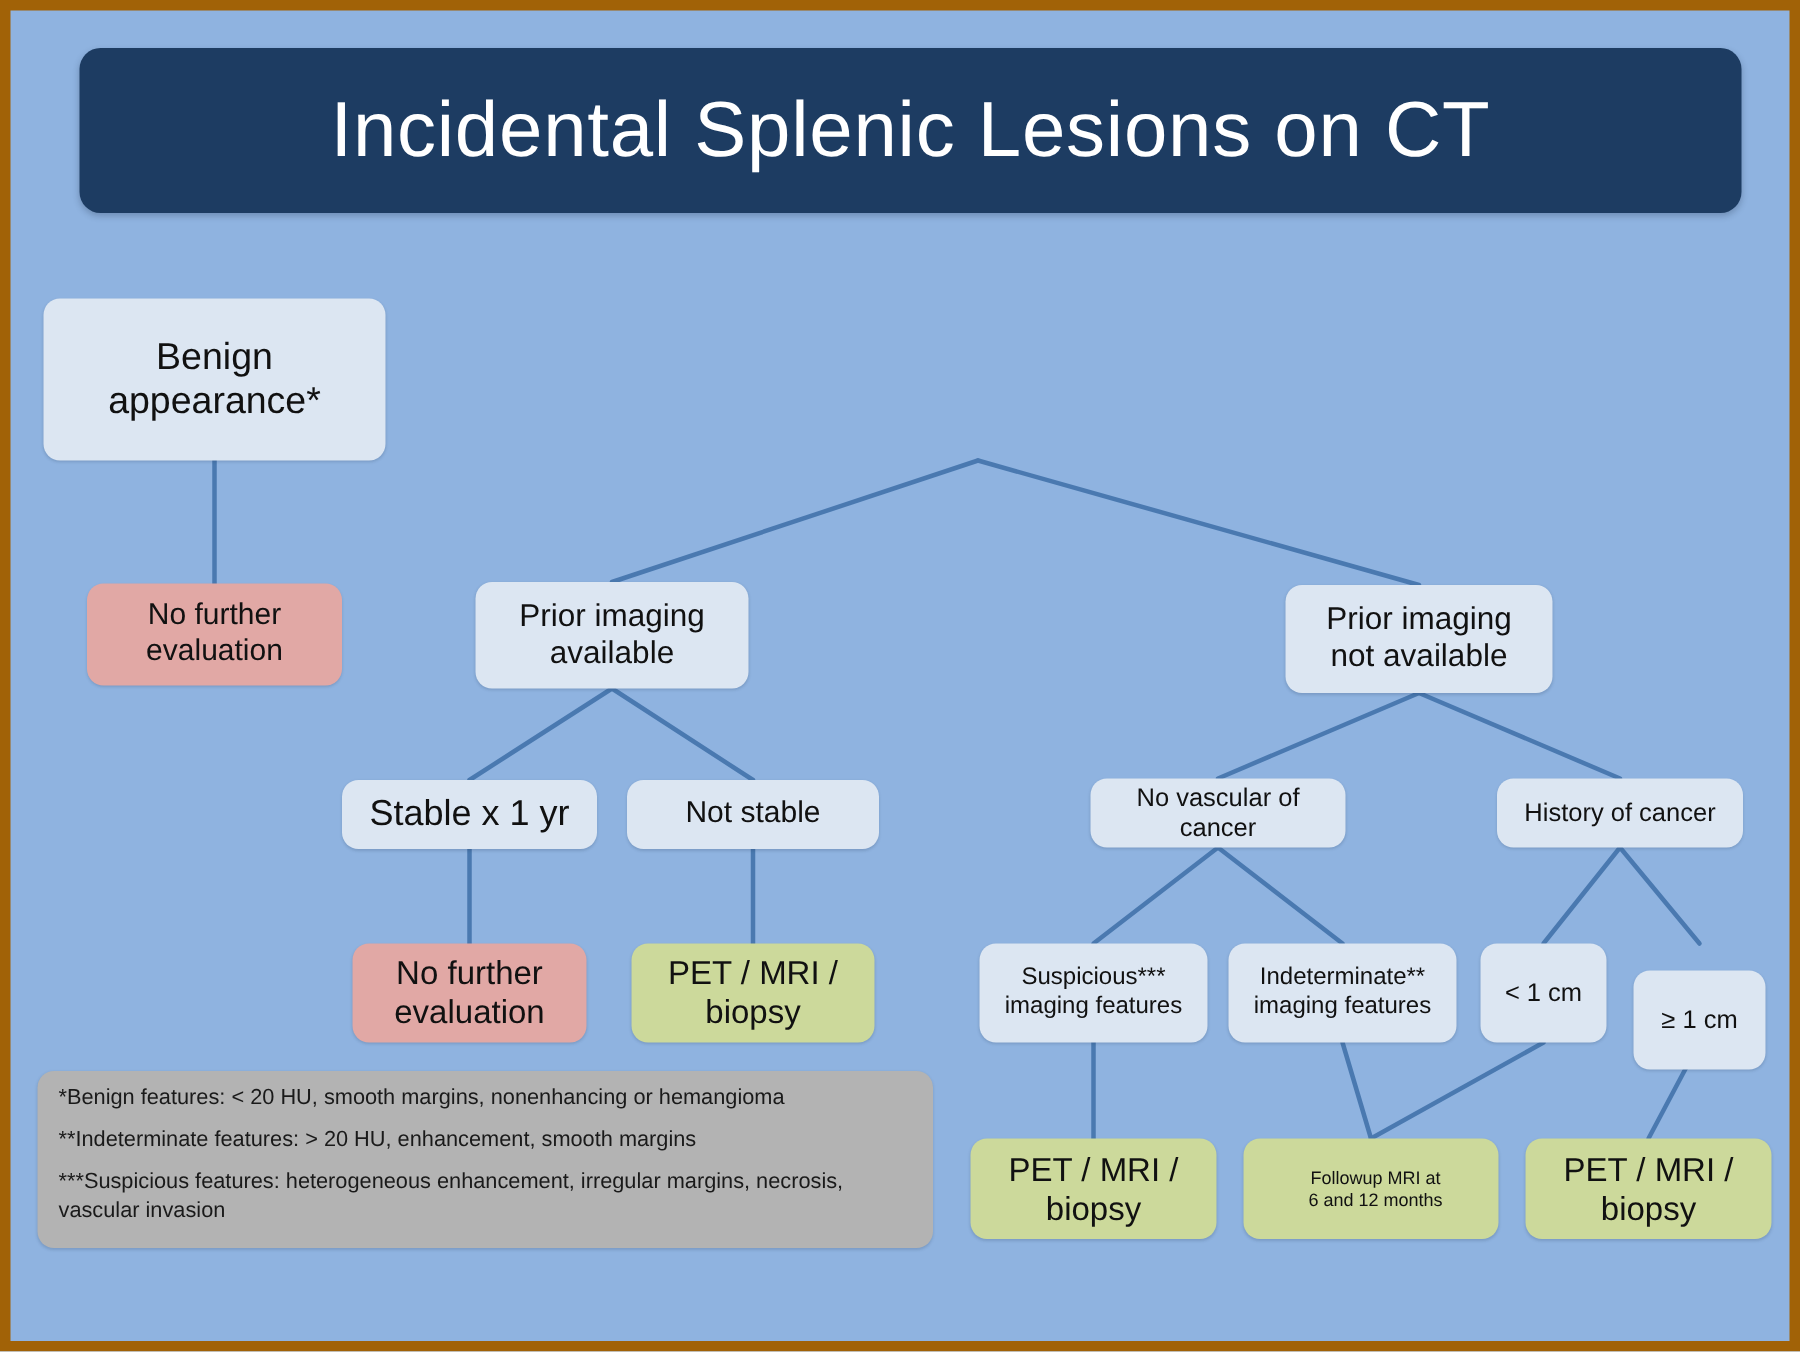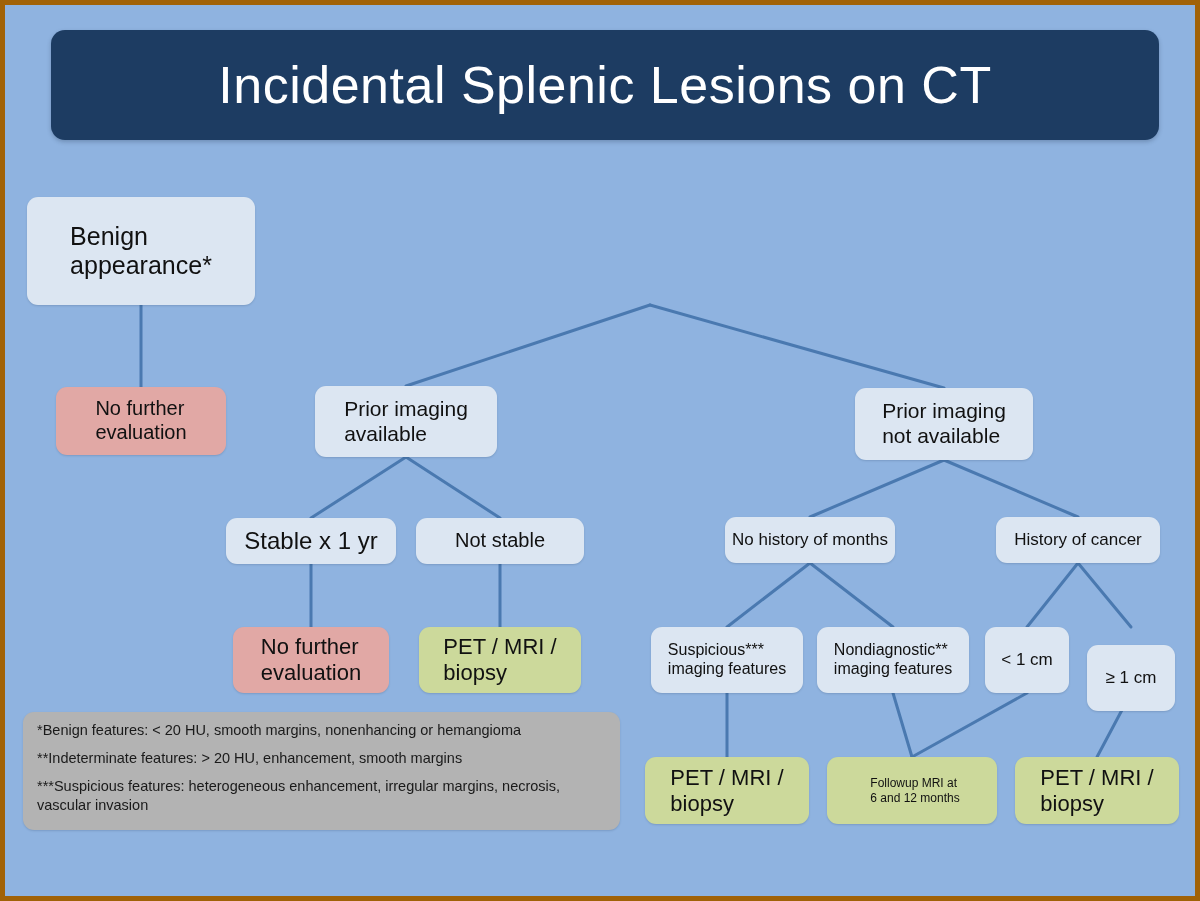--- a/index.html
+++ b/index.html
@@ -9,38 +9,38 @@
     background: #ffffff;
   }
   body {
     font-family: "Liberation Sans", sans-serif;
   }
   #page {
     position: relative;
     width: 1200px;
     height: 901px;
     background: #8fb3e0;
-    border: 5px solid #a16207;
+    border: 7px solid #a16207;
     box-sizing: border-box;
     overflow: hidden;
   }
   #flow-svg {
     position: absolute;
     left: 0;
     top: 0;
     width: 1200px;
     height: 901px;
   }
   .node {
     position: absolute;
     box-sizing: border-box;
     display: flex;
     align-items: center;
     justify-content: center;
-    text-align: left;
+    text-align: center;
     border-radius: 11px;
     color: #111111;
     line-height: 1.18;
     padding: 2px 6px;
     white-space: pre-line;
     box-shadow: 0 1px 2px rgba(30,50,80,0.18);
   }
   .node.blue   { background: #dce6f2; }
   .node.red    { background: #e1a8a5; }
   .node.green  { background: #ccd99b; }
@@ -134,34 +134,34 @@
   <div class="node blue" style="left:310px; top:381px; width:182px; height:71px; font-size:21px;">Prior imaging
 available</div>
 
   <div class="node blue" style="left:850px; top:383px; width:178px; height:72px; font-size:21px;">Prior imaging
 not available</div>
 
   <div class="node blue" style="left:221px; top:513px; width:170px; height:46px; font-size:24px;">Stable x 1 yr</div>
 
   <div class="node blue" style="left:411px; top:513px; width:168px; height:46px; font-size:20px;">Not stable</div>
 
-  <div class="node blue" style="left:720px; top:512px; width:170px; height:46px; font-size:17px;">No history of months</div>
+  <div class="node blue" style="left:720px; top:512px; width:170px; height:46px; font-size:17px;">No vascular of cancer</div>
 
   <div class="node blue" style="left:991px; top:512px; width:164px; height:46px; font-size:17px;">History of cancer</div>
 
   <div class="node red" style="left:228px; top:622px; width:156px; height:66px; font-size:22px;">No further
 evaluation</div>
 
   <div class="node green" style="left:414px; top:622px; width:162px; height:66px; font-size:22px;">PET / MRI /
 biopsy</div>
 
   <div class="node blue" style="left:646px; top:622px; width:152px; height:66px; font-size:16px;">Suspicious***
 imaging features</div>
 
-  <div class="node blue" style="left:812px; top:622px; width:152px; height:66px; font-size:16px;">Nondiagnostic**
+  <div class="node blue" style="left:812px; top:622px; width:152px; height:66px; font-size:16px;">Indeterminate**
 imaging features</div>
 
   <div class="node blue" style="left:980px; top:622px; width:84px; height:66px; font-size:17px;">&lt; 1 cm</div>
 
   <div class="node blue" style="left:1082px; top:640px; width:88px; height:66px; font-size:17px;">≥ 1 cm</div>
 
   <div class="node green" style="left:640px; top:752px; width:164px; height:67px; font-size:22px;">PET / MRI /
 biopsy</div>
 
   <div class="node green" style="left:822px; top:752px; width:170px; height:67px; font-size:12px;padding-left:12px;">Followup MRI at

